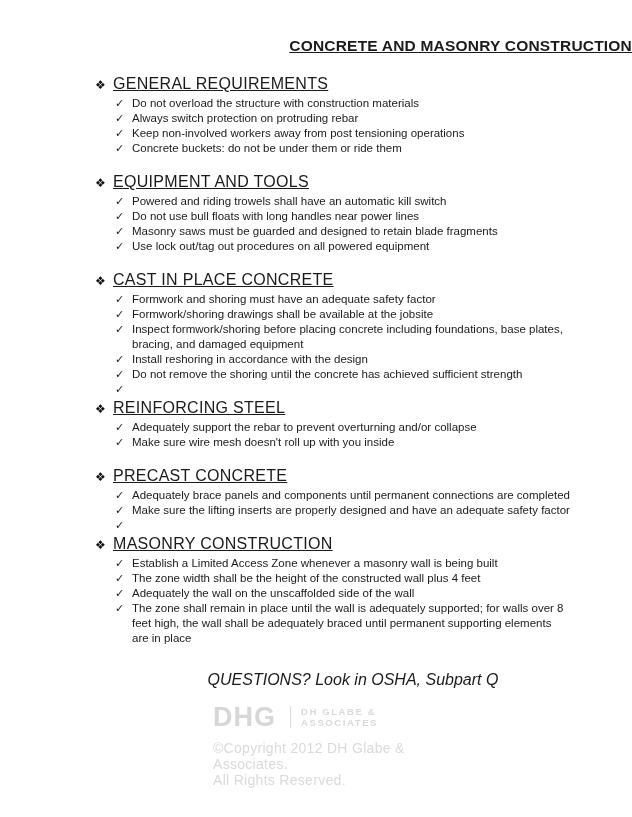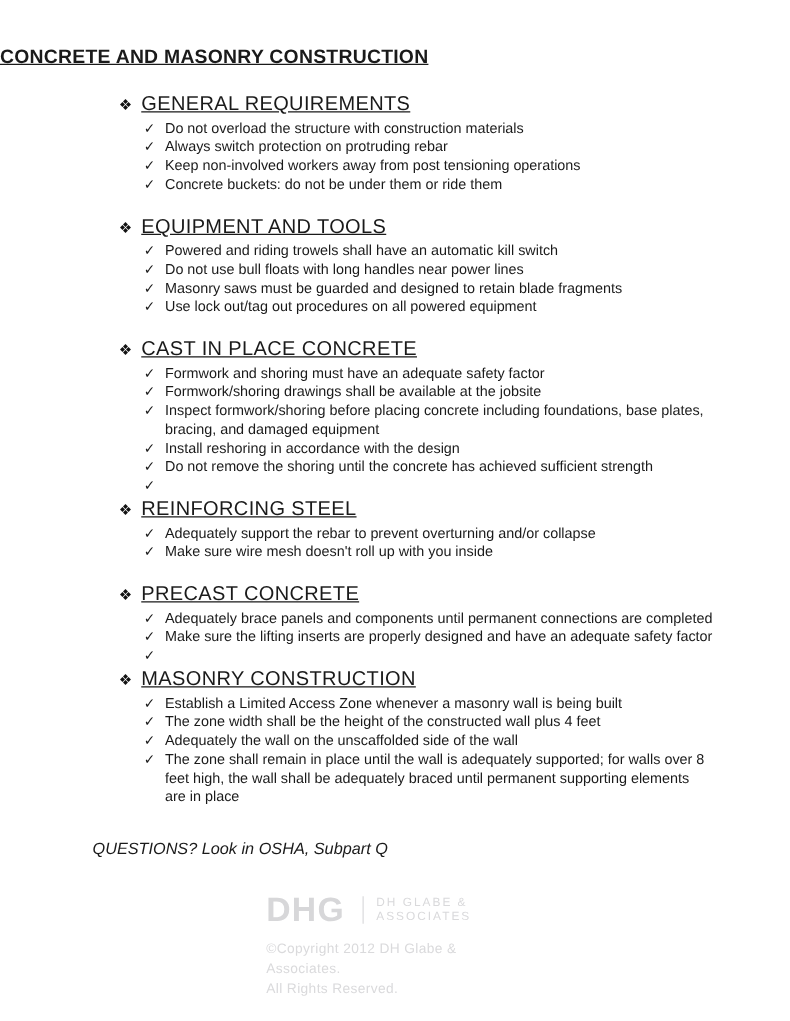--- a/index.html
+++ b/index.html
@@ -12,25 +12,26 @@
     overflow: hidden;
     position: relative;
   }
   .page {
     width: 632px;
     height: 817px;
     background: #ffffff;
     position: relative;
   }
   .doc-title {
-    text-align: left;
+    text-align: right;
     font-size: 15.5px;
     font-weight: bold;
     margin-top: 37px;
     letter-spacing: 0.2px;
+    margin-left: 48px;
   }
   .doc-title span { text-decoration: underline; }
   .sections {
     margin: 20px 62px 0 95px;
   }
   .section { margin-top: 17px; }
   .section:first-child { margin-top: 0; }
   .section-head {
     display: flex;
     align-items: baseline;
@@ -55,24 +56,25 @@
   }
   .check {
     position: absolute;
     left: 20px;
     top: 0;
     font-size: 11px;
   }
   .footer-note {
     margin: 25px 0 0 74px;
     font-style: italic;
-    font-size: 13px;
+    font-size: 16px;
+    text-align: center;
   }
   .branding {
-    margin-top: 29px;
+    margin-top: 15px;
     display: flex;
     flex-direction: column;
     align-items: center;
   }
   .branding-inner { width: 206px; }
   .logo-row {
     display: flex;
     align-items: center;
   }
   .logo-mark {
@@ -84,28 +86,28 @@
   }
   .logo-divider {
     width: 1px;
     height: 22px;
     background: #dcdcde;
     margin: 0 10px 0 14px;
   }
   .logo-company {
     color: #d9d9db;
     font-size: 9.5px;
-    font-weight: normal;
+    font-weight: bold;
     letter-spacing: 1.6px;
     line-height: 11px;
   }
   .copyright {
     margin-top: 10px;
     color: #dadadc;
-    font-size: 11px;
+    font-size: 14px;
     line-height: 16px;
     letter-spacing: 0.3px;
   }
 </style>
 </head>
 <body>
 
 <div class="page">
 
   <div class="doc-title">

